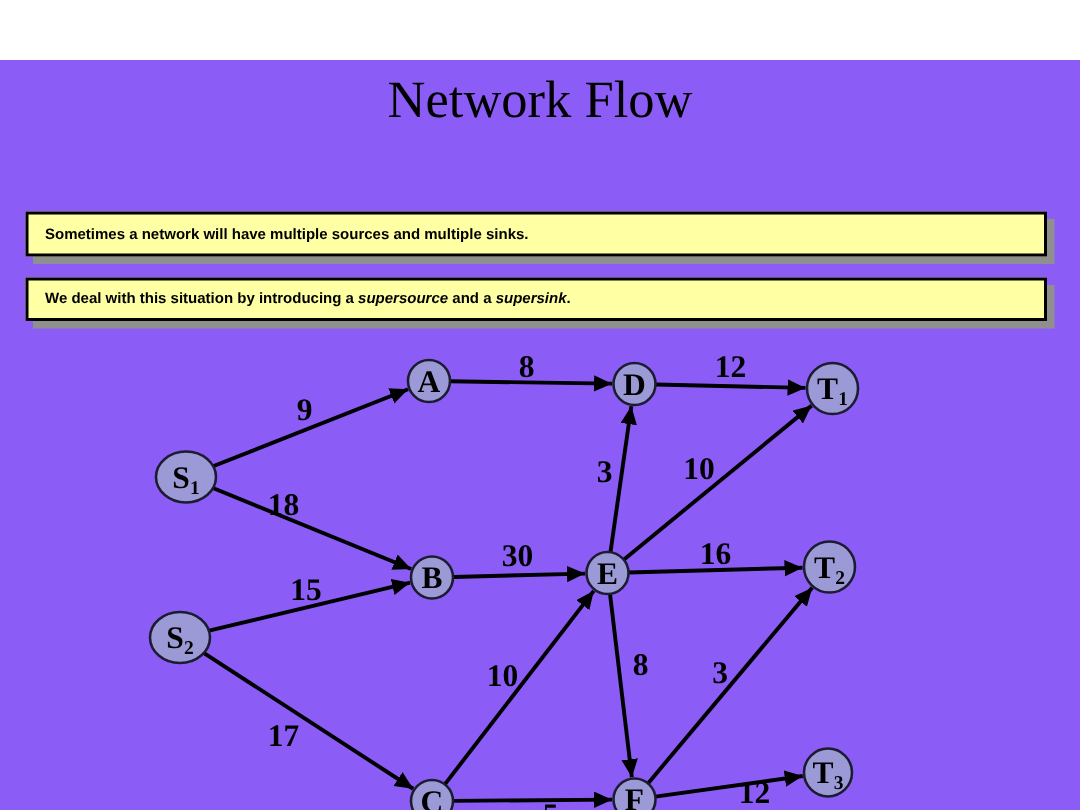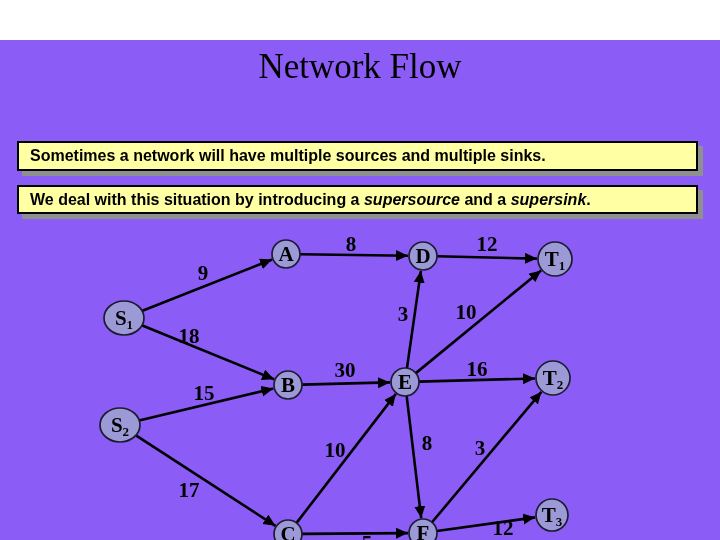--- a/index.html
+++ b/index.html
@@ -10,21 +10,21 @@
   .title{
     position:absolute;top:6px;left:0;width:720px;text-align:center;
     color:#000;font-size:35px;line-height:42px;font-weight:400;
     letter-spacing:0px;
   }
   .callout{
     position:absolute;left:17px;width:666px;
     background:#ffffa3;border:2px solid #000;
     box-shadow:5px 5px 0 #8f8f8f;
     font-family:"Liberation Sans",sans-serif;font-weight:bold;
-    font-size:16px;color:#000;display:flex;align-items:center;
+    font-size:10px;color:#000;display:flex;align-items:center;
     padding:0 0 0 11px;
   }
   .callout-1{top:101px;height:26px;}
   .callout-2{top:145px;height:25px;text-align:center;}
   .graph-svg{position:absolute;top:0;left:0;}
   .edge-line{stroke:#000;stroke-width:2.6;}
   .edge-label{font-family:"Liberation Serif",serif;font-weight:bold;font-size:21px;fill:#000;}
   .node-shape{stroke:#1c1c30;stroke-width:1.7;}
   .node-label{font-family:"Liberation Serif",serif;font-weight:bold;font-size:21px;fill:#000;}
 </style>

